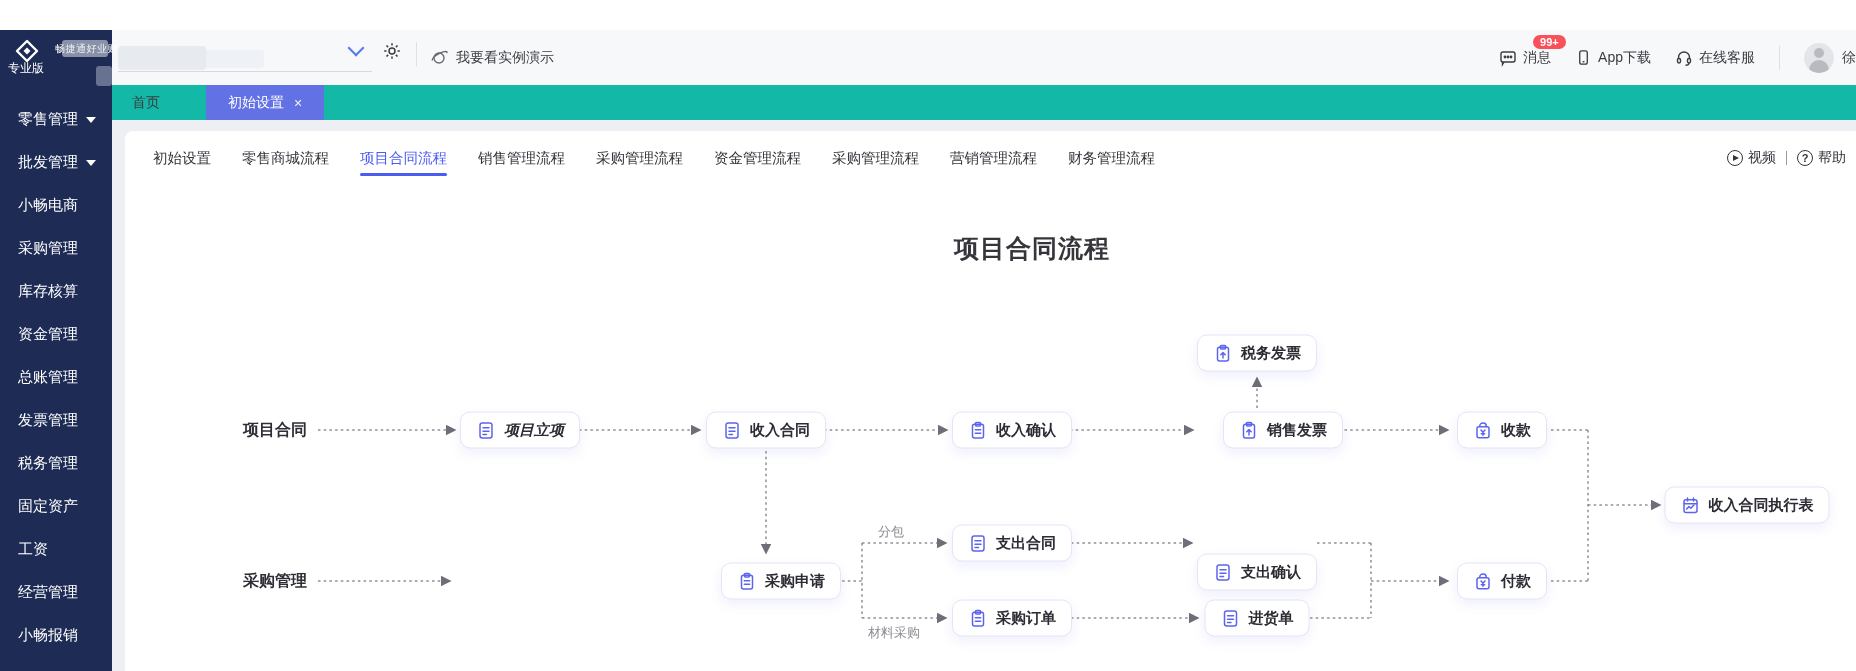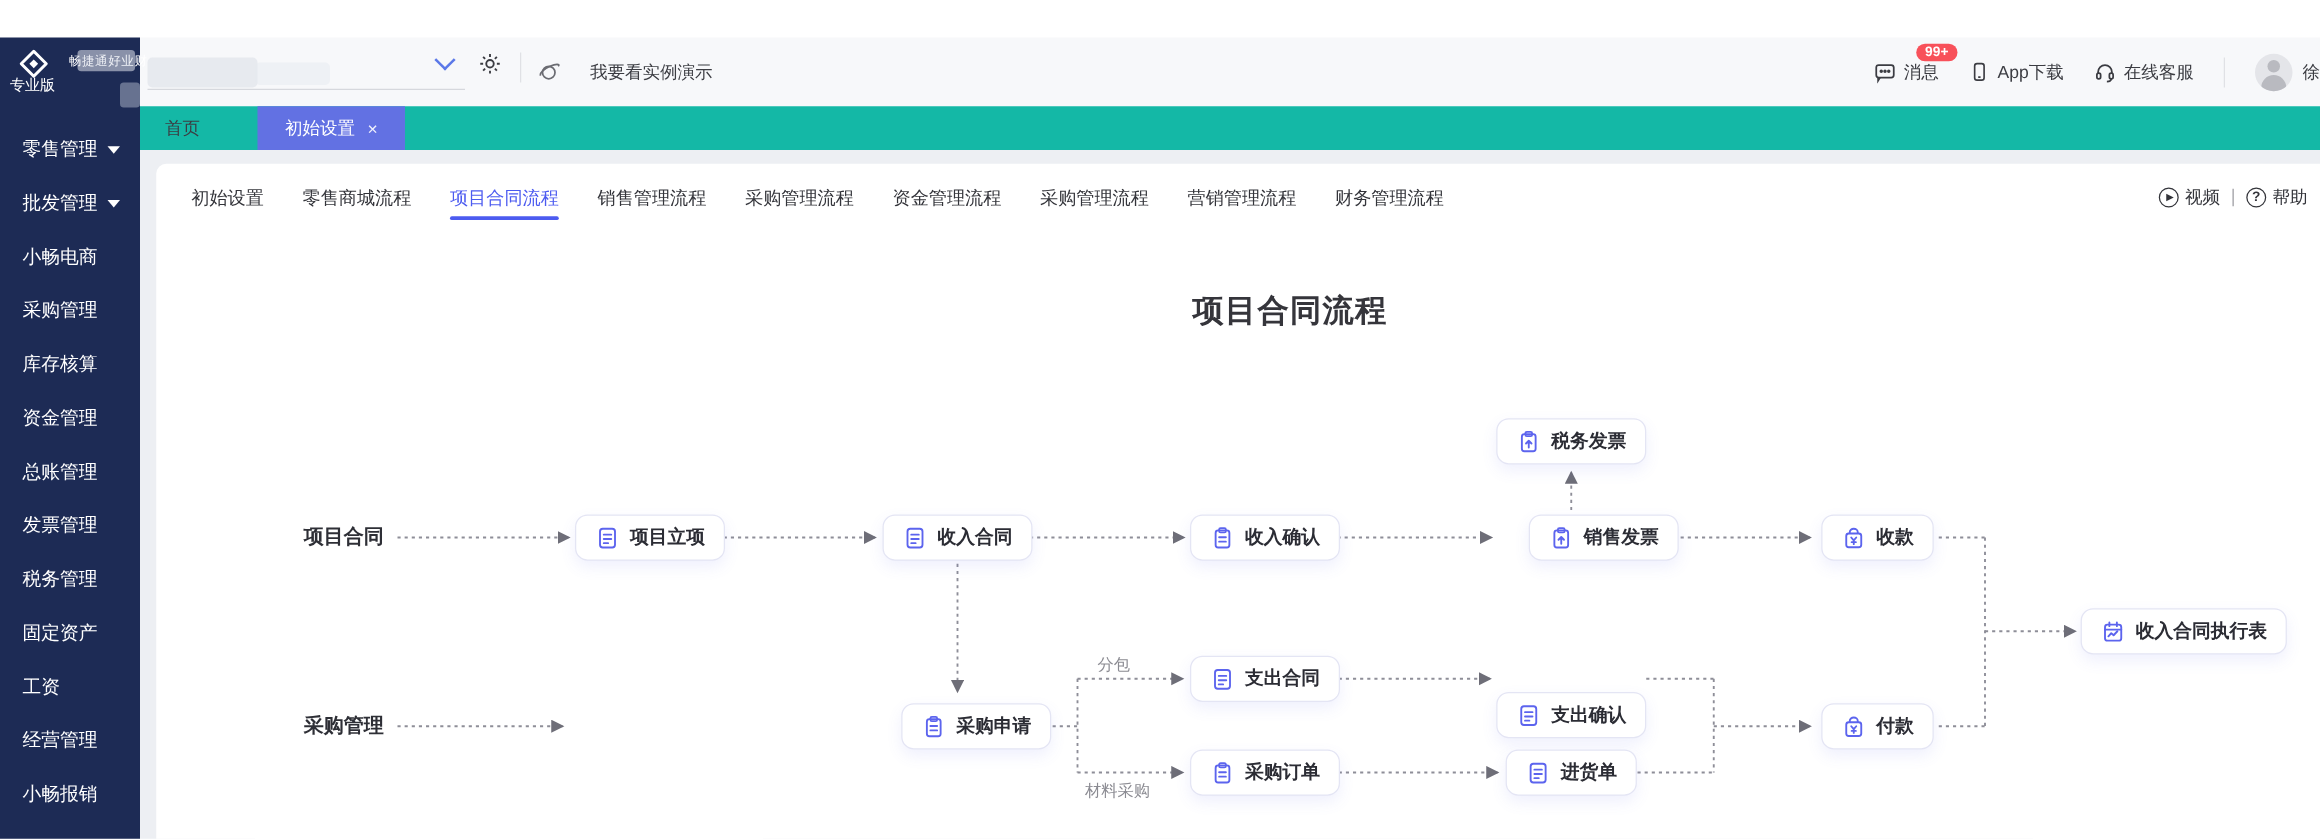--- a/index.html
+++ b/index.html
@@ -25,21 +25,21 @@
 
   
   .topbar { position:absolute; left:112px; top:30px; width:1744px; height:55px; background:#f7f8fa; }
   .org-blur { position:absolute; left:6px; top:16px; width:88px; height:24px; background:#dfe2e9; opacity:.65; border-radius:4px; }
   .org-blur2 { position:absolute; left:92px; top:20px; width:60px; height:18px; background:#e6e9ef; opacity:.5; border-radius:4px; }
   .org-underline { position:absolute; left:6px; top:41px; width:254px; border-bottom:1px solid #d6d8dd; }
   .chevron-down { position:absolute; left:238px; top:12px; width:12px; height:12px; border-right:2px solid #5b78e8;
     border-bottom:2px solid #5b78e8; transform:rotate(45deg); cursor:pointer; }
   .gear { position:absolute; left:270px; top:11px; cursor:pointer; }
   .tb-div1 { position:absolute; left:304px; top:12px; height:24px; border-left:1px solid #e0e1e5; }
-  .demo { position:absolute; left:318px; top:0; height:55px; display:flex; align-items:center; gap:24px;
+  .demo { position:absolute; left:318px; top:0; height:55px; display:flex; align-items:center; gap:8px;
     font-size:14px; color:#3b3c42; cursor:pointer; }
   .tb-right { position:absolute; right:0; top:0; height:55px; display:flex; align-items:center; gap:24px; padding-right:0; }
   .tb-item { display:flex; align-items:center; gap:6px; font-size:14px; color:#3b3c42; cursor:pointer; position:relative; }
   .badge { position:absolute; left:34px; top:-14px; background:#f8515a; color:#fff; font-size:11px; font-weight:bold;
     padding:1px 7px; border-radius:9px; white-space:nowrap;text-align:center; }
   .tb-div2 { height:24px; border-left:1px solid #e0e1e5; }
   .avatar { width:30px; height:30px; border-radius:50%; background:#e4e5e9; position:relative; overflow:hidden; flex:none; }
   .avatar:before { content:""; position:absolute; left:10px; top:5px; width:10px; height:10px; border-radius:50%; background:#b9bac0; }
   .avatar:after { content:""; position:absolute; left:5px; top:17px; width:20px; height:14px; border-radius:10px 10px 0 0; background:#b9bac0; }
   .username { font-size:14px; color:#3b3c42; width:14px; overflow:hidden; white-space:nowrap; }
@@ -291,21 +291,21 @@
     <path d="M1371 543 V618"></path>
     <path d="M1310 618 H1371"></path>
     <path d="M1371 581 H1448" marker-end="url(#arr)"></path>
     <path d="M1551 430 H1588"></path>
     <path d="M1588 430 V581"></path>
     <path d="M1551 581 H1588"></path>
     <path d="M1588 505 H1660" marker-end="url(#arr)"></path>
   </g>
 </svg>
 
-<div class="node" style="left:520px;top:430px;">
+<div class="node" style="left:520px;top:430px;font-style:italic;">
   <svg class="nicon" viewBox="0 0 20 20">
       <use href="#sym-doc"></use>
     </svg>
   <span>项目立项</span>
 </div>
 <div class="node" style="left:766px;top:430px;">
   <svg class="nicon" viewBox="0 0 20 20">
       <use href="#sym-doc"></use>
     </svg>
   <span>收入合同</span>

